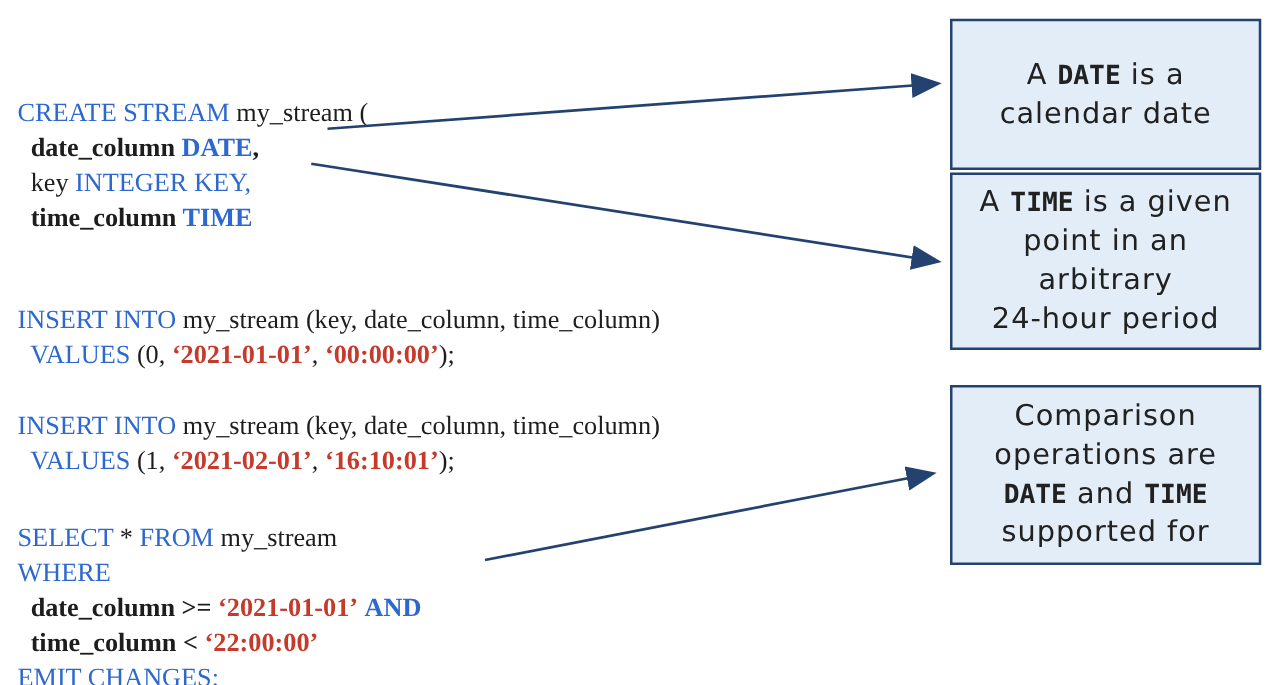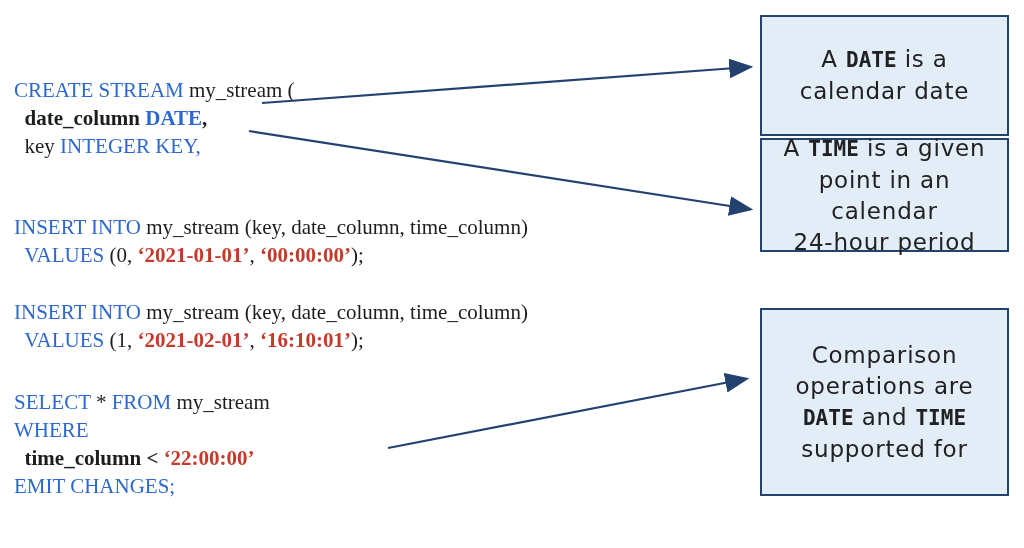--- a/index.html
+++ b/index.html
@@ -23,58 +23,60 @@
   
   .note-box{
     position:absolute;left:760px;width:249px;
     background:var(--boxbg);border:2px solid var(--boxbr);
     box-sizing:border-box;
     display:flex;flex-direction:column;justify-content:center;align-items:center;
     text-align:center;color:#212121;
     font-size:23px;line-height:31px;letter-spacing:0.8px;
   }
   #box-date{top:15px;height:121px;}
-  #box-time{top:138px;height:114px;}
-  #box-comparison{top:308px;height:188px;}
+  #box-time{top:138px;height:142px;}
+  #box-comparison{top:308px;height:144px;}
   .note-line{white-space:pre;}
   .note-code{
     font-family:"DejaVu Sans Mono","Liberation Mono",monospace;
     font-weight:bold;font-size:21px;letter-spacing:0;
   }
   
   #arrows{position:absolute;left:0;top:0;pointer-events:none;}
 </style>
 </head>
 <body style="--kw: #2d68cf; --str: #c53a2b; --txt: #1d1d1d; --boxbg: #e2edf8; --boxbr: #24426f;">
 
 <div id="code">
     <div class="code-line"><span class="s-kw">CREATE STREAM</span><span class="s-p"> my_stream (</span></div>
     <div class="code-line"><span class="s-pb">  date_column </span><span class="s-kwb">DATE</span><span class="s-pb">,</span></div>
     <div class="code-line"><span class="s-p">  key </span><span class="s-kw">INTEGER KEY,</span></div>
+    <div class="code-line"><span class="s-pb">  time_column </span><span class="s-kwb">TIME</span></div>
     <div style="height: 53px;"></div>
     <div class="code-line"><span class="s-kw">INSERT INTO</span><span class="s-p"> my_stream (key, date_column, time_column)</span></div>
     <div class="code-line"><span class="s-p">  </span><span class="s-kw">VALUES</span><span class="s-p"> (0, </span><span class="s-str">‘2021-01-01’</span><span class="s-p">, </span><span class="s-str">‘00:00:00’</span><span class="s-p">);</span></div>
     <div style="height: 29px;"></div>
     <div class="code-line"><span class="s-kw">INSERT INTO</span><span class="s-p"> my_stream (key, date_column, time_column)</span></div>
     <div class="code-line"><span class="s-p">  </span><span class="s-kw">VALUES</span><span class="s-p"> (1, </span><span class="s-str">‘2021-02-01’</span><span class="s-p">, </span><span class="s-str">‘16:10:01’</span><span class="s-p">);</span></div>
     <div style="height: 34px;"></div>
     <div class="code-line"><span class="s-kw">SELECT</span><span class="s-p"> * </span><span class="s-kw">FROM</span><span class="s-p"> my_stream</span></div>
     <div class="code-line"><span class="s-kw">WHERE</span></div>
+    <div class="code-line"><span class="s-pb">  date_column &gt;= </span><span class="s-str">‘2021-01-01’</span><span class="s-p"> </span><span class="s-kwb">AND</span></div>
     <div class="code-line"><span class="s-pb">  time_column &lt; </span><span class="s-str">‘22:00:00’</span></div>
     <div class="code-line"><span class="s-kw">EMIT CHANGES;</span></div>
   </div>
 
 <div id="box-date" class="note-box">
     <div class="note-line"><span>A </span><span class="note-code">DATE</span><span> is a</span></div>
     <div class="note-line"><span>calendar date</span></div>
   </div>
 <div id="box-time" class="note-box">
     <div class="note-line"><span>A </span><span class="note-code">TIME</span><span> is a given</span></div>
     <div class="note-line"><span>point in an</span></div>
-    <div class="note-line"><span>calendar</span></div>
+    <div class="note-line"><span>arbitrary</span></div>
     <div class="note-line"><span>24-hour period</span></div>
   </div>
 <div id="box-comparison" class="note-box">
     <div class="note-line"><span>Comparison</span></div>
     <div class="note-line"><span>operations are</span></div>
     <div class="note-line"><span class="note-code">DATE</span><span> and </span><span class="note-code">TIME</span></div>
     <div class="note-line"><span>supported for</span></div>
   </div>
 
 <svg id="arrows" width="1024" height="548" viewBox="0 0 1024 548">

